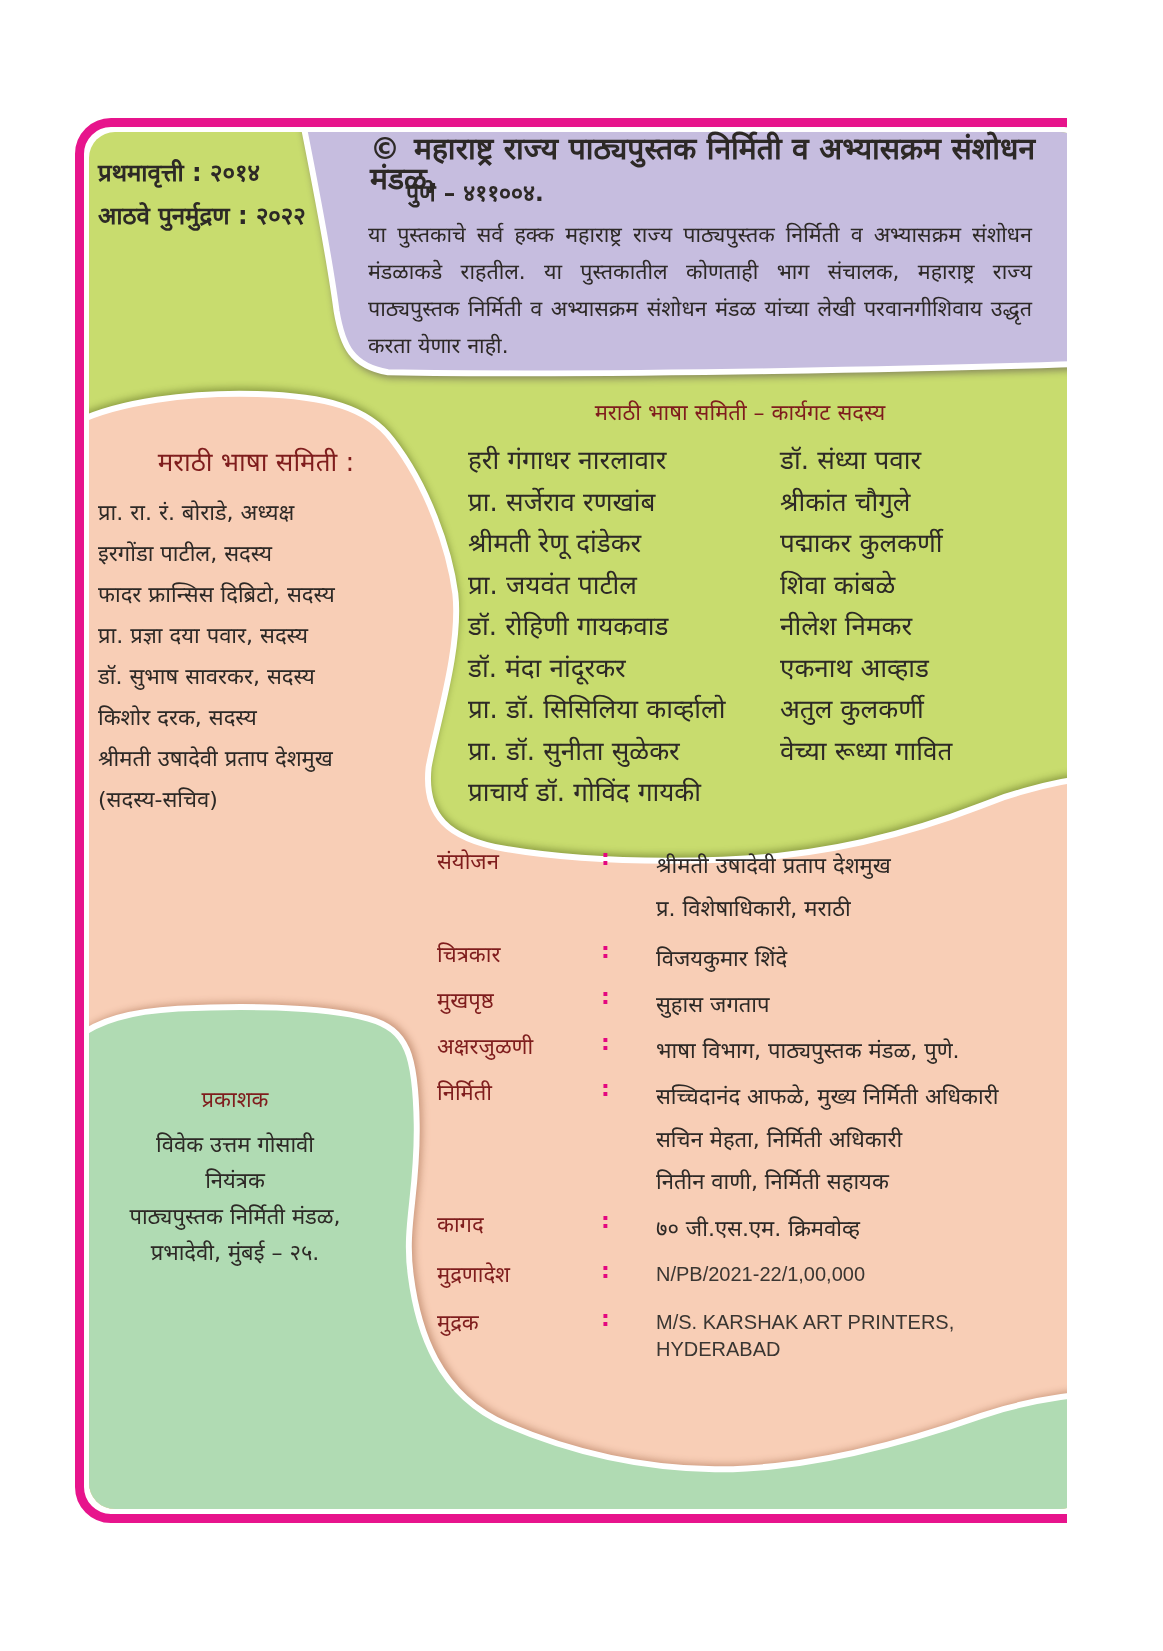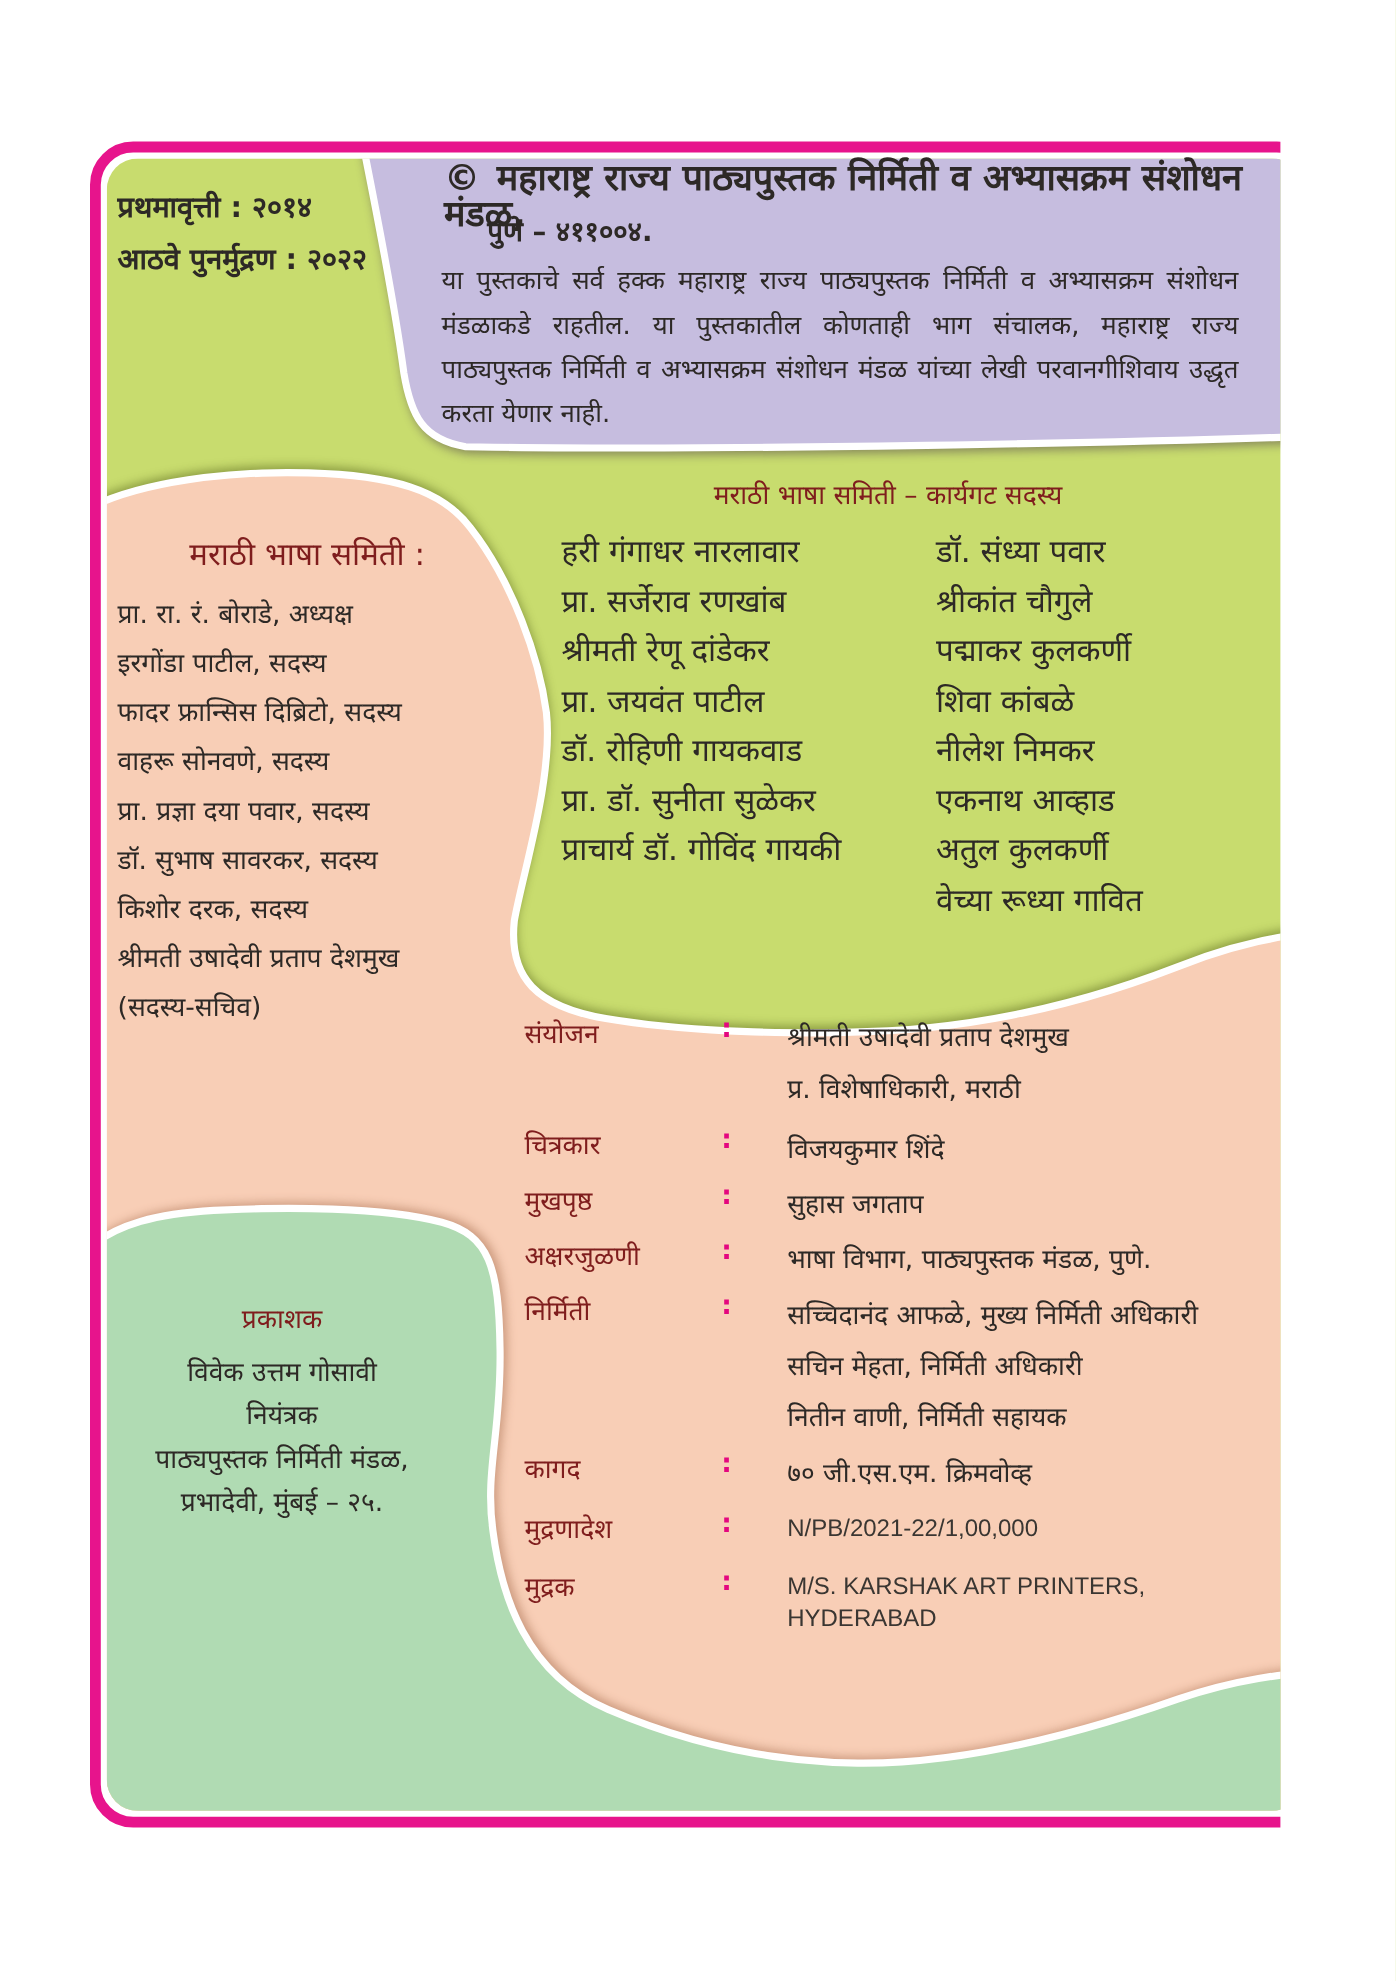--- a/index.html
+++ b/index.html
@@ -71,40 +71,41 @@
   <div class="abs cp-addr">पुणे – ४११००४.</div>
   <p class="abs cp-body">या पुस्तकाचे सर्व हक्क महाराष्ट्र राज्य पाठ्यपुस्तक निर्मिती व अभ्यासक्रम संशोधन मंडळाकडे राहतील. या पुस्तकातील कोणताही भाग संचालक, महाराष्ट्र राज्य पाठ्यपुस्तक निर्मिती व अभ्यासक्रम संशोधन मंडळ यांच्या लेखी परवानगीशिवाय उद्धृत करता येणार नाही.</p>
 
   <div class="abs wg-head magenta">मराठी भाषा समिती – कार्यगट सदस्य</div>
   <div class="abs wg-col wg-col1">
     <div>हरी गंगाधर नारलावार</div>
     <div>प्रा. सर्जेराव रणखांब</div>
     <div>श्रीमती रेणू दांडेकर</div>
     <div>प्रा. जयवंत पाटील</div>
     <div>डॉ. रोहिणी गायकवाड</div>
+    <div>डॉ. मंदा नांदूरकर</div>
+    <div>प्रा. डॉ. सिसिलिया कार्व्हालो</div>
     <div>प्रा. डॉ. सुनीता सुळेकर</div>
     <div>प्राचार्य डॉ. गोविंद गायकी</div>
   </div>
   <div class="abs wg-col wg-col2">
     <div>डॉ. संध्या पवार</div>
     <div>श्रीकांत चौगुले</div>
     <div>पद्माकर कुलकर्णी</div>
     <div>शिवा कांबळे</div>
     <div>नीलेश निमकर</div>
     <div>एकनाथ आव्हाड</div>
     <div>अतुल कुलकर्णी</div>
     <div>वेच्या रूध्या गावित</div>
   </div>
 
   <div class="abs lc-head magenta">मराठी भाषा समिती :</div>
   <div class="abs lc-list">
     <div>प्रा. रा. रं. बोराडे, अध्यक्ष</div>
     <div>इरगोंडा पाटील, सदस्य</div>
     <div>फादर फ्रान्सिस दिब्रिटो, सदस्य</div>
-    <div>वाहरू सोनवणे, सदस्य</div>
     <div>प्रा. प्रज्ञा दया पवार, सदस्य</div>
     <div>डॉ. सुभाष सावरकर, सदस्य</div>
     <div>किशोर दरक, सदस्य</div>
     <div>श्रीमती उषादेवी प्रताप देशमुख</div>
     <div>(सदस्य-सचिव)</div>
   </div>
 
   <div class="abs pub">
     <div class="pub-head magenta">प्रकाशक</div>
     <div class="pub-line">विवेक उत्तम गोसावी</div>

